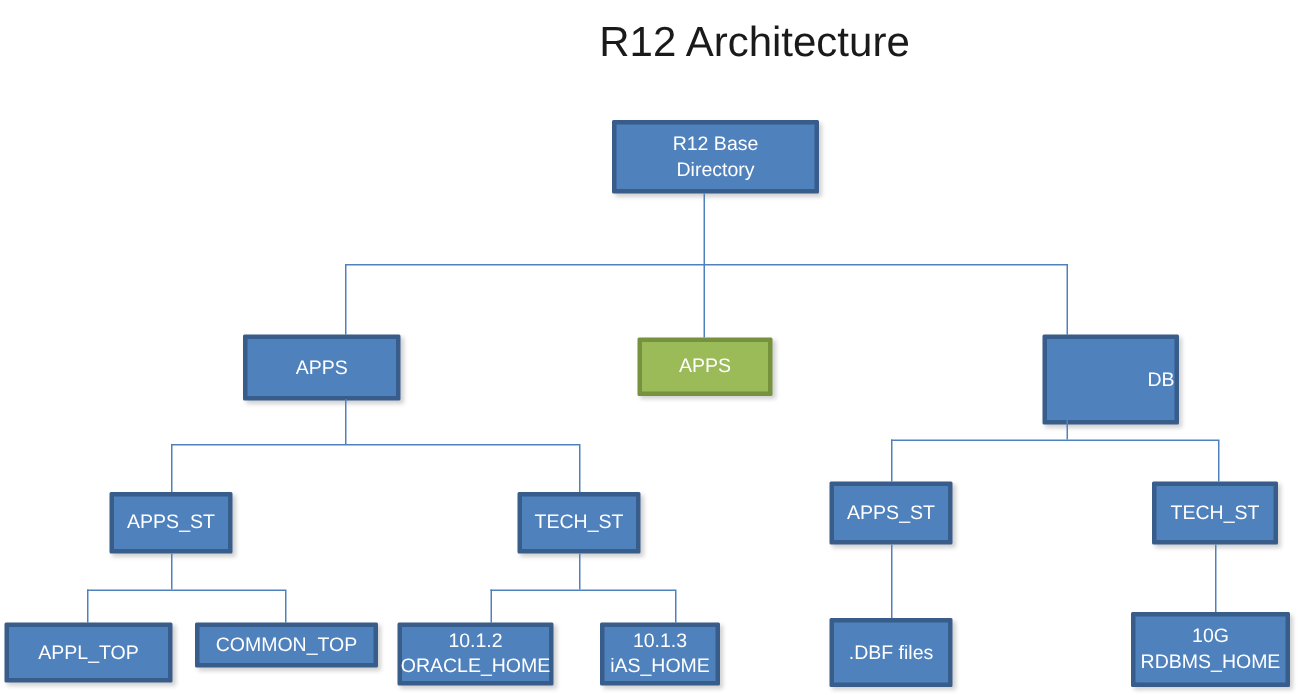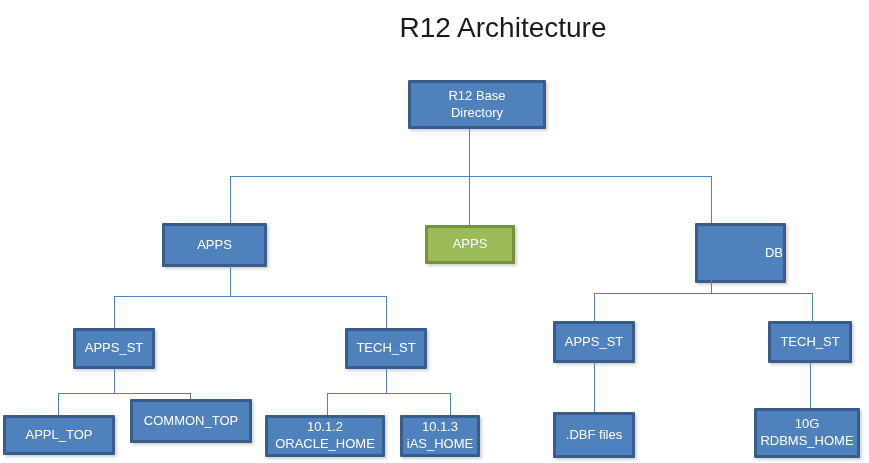--- a/index.html
+++ b/index.html
@@ -103,24 +103,24 @@
   <div class="conn h" style="left:327px; top:393px; width:123px;"></div>
   <div class="conn v" style="left:327px; top:393px; height:22px;"></div>
   <div class="conn v" style="left:450px; top:393px; height:22px;"></div>
 
   <div class="conn v" style="left:594px; top:363px; height:49px;"></div>
   <div class="conn v" style="left:810px; top:363px; height:45px;"></div>
 
   <div class="node blue" style="left:3px; top:415px; width:112px; height:40px;">
     <span>APPL_TOP</span>
   </div>
-  <div class="node blue" style="left:130px; top:399px; width:122px; height:44px;">
+  <div class="node blue" style="left:130px; top:415px; width:122px; height:30px;">
     <span>COMMON_TOP</span>
   </div>
-  <div class="node blue" style="left:265px; top:415px; width:120px; height:42px;">
+  <div class="node blue" style="left:265px; top:415px; width:104px; height:42px;">
     <span>10.1.2
 ORACLE_HOME</span>
   </div>
   <div class="node blue" style="left:400px; top:415px; width:80px; height:42px;">
     <span>10.1.3
 iAS_HOME</span>
   </div>
   <div class="node blue" style="left:553px; top:412px; width:82px; height:46px;">
     <span>.DBF files</span>
   </div>

